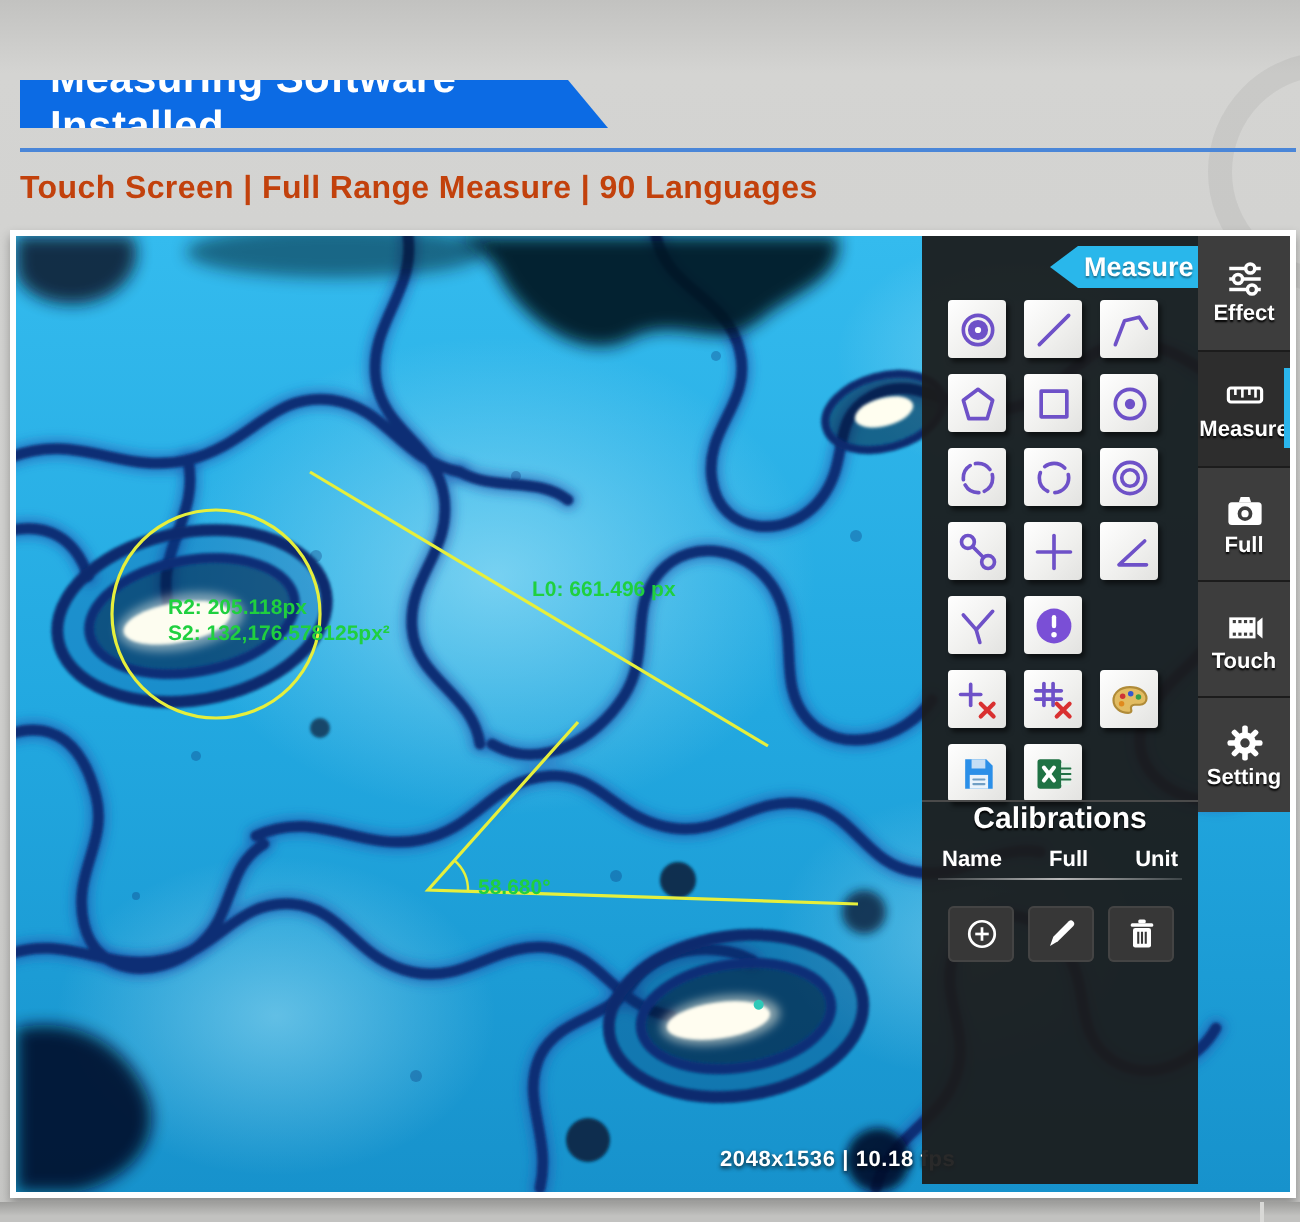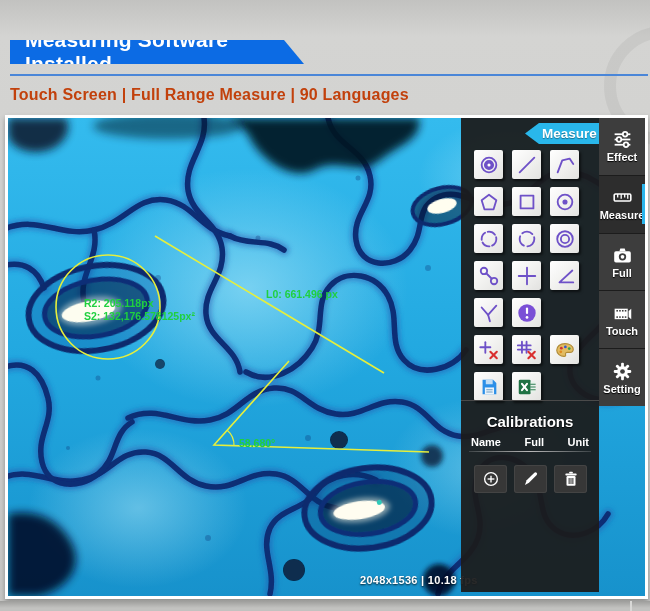--- a/index.html
+++ b/index.html
@@ -41,21 +41,21 @@
     display:flex;align-items:center;padding-left:17px;box-sizing:border-box;cursor:pointer;}
   .measure-tab span{color:#fff;font-size:13.5px;font-weight:bold;text-shadow:0 1px 1px rgba(0,0,0,.4);}
   .tools{position:absolute;top:32px;left:13px;}
   .tool-row{display:flex;margin-bottom:8px;}
   .tool-btn{width:29px;height:29px;margin-right:9px;border-radius:2px;cursor:pointer;
     background:linear-gradient(135deg,#ffffff 0%,#efefed 60%,#e2e2e0 100%);
     box-shadow:1.5px 2px 2.5px rgba(0,0,0,.55);display:flex;align-items:center;justify-content:center;}
   .tool-btn svg{width:22px;height:22px;}
   .tool-spacer{width:29px;height:29px;margin-right:9px;visibility:hidden;}
   
-  .calibrations{position:absolute;top:282px;left:0;width:100%;border-top:1px solid #4a4a4a;padding-top:12px;}
+  .calibrations{position:absolute;top:282px;left:0;width:100%;border-top:1px solid #4a4a4a;padding-top:0;}
   .cal-title{text-align:center;color:#fff;font-size:15px;font-weight:bold;text-shadow:0 1px 1px #000;}
   .cal-cols{display:flex;justify-content:space-between;padding:6px 10px 3px 10px;color:#fff;
     font-size:11px;font-weight:bold;}
   .cal-underline{height:1px;margin:0 8px;background:linear-gradient(90deg,rgba(255,255,255,.15),#b9b9b9,rgba(255,255,255,.15));}
   .cal-actions{display:flex;margin:13px 0 0 13px;}
   .cal-btn{width:33px;height:28px;margin-right:7px;background:#373737;border-radius:3px;
     display:flex;align-items:center;justify-content:center;cursor:pointer;box-shadow:inset 0 0 0 1px #444;}
   .cal-btn svg{width:18px;height:18px;}
   
   .table-seam{position:absolute;left:0;top:601px;width:650px;height:10px;

